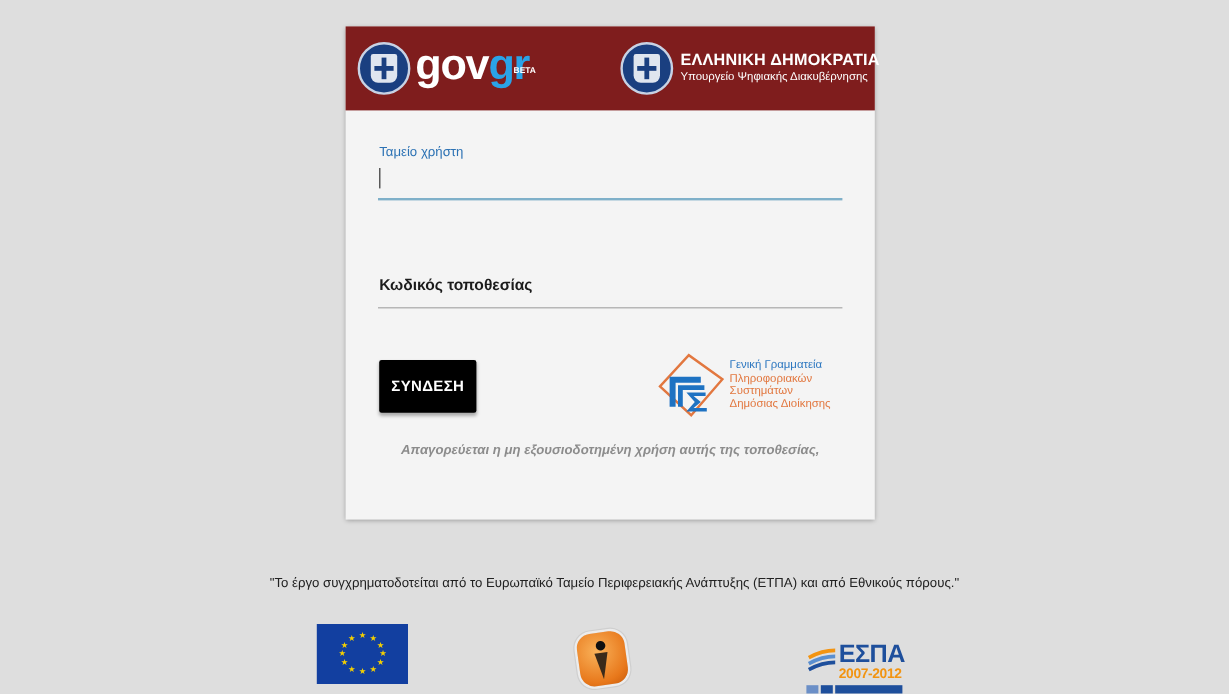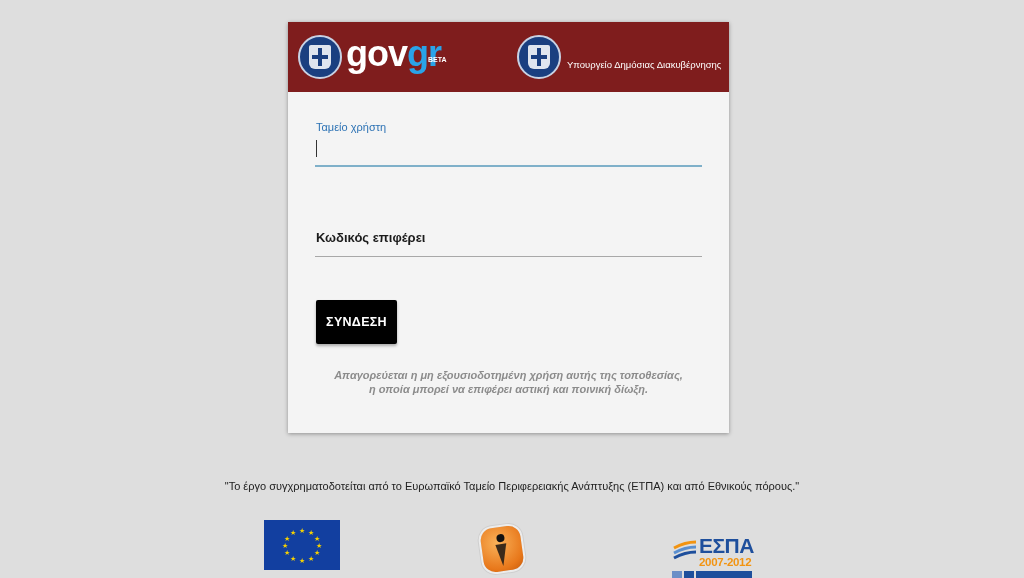--- a/index.html
+++ b/index.html
@@ -115,36 +115,50 @@
 <div class="card">
   <div class="header">
     <div class="emblem" style="left:10px; top:13px;">
         <div class="shield"></div>
       </div>
     <div class="gov-logo"><span>gov</span><span class="gr">gr</span></div>
     <div class="beta">BETA</div>
     <div class="emblem" style="left:229px; top:13px;">
         <div class="shield"></div>
       </div>
-    <div class="gr-sub">Υπουργείο Δημόσιας Διακυβέρνησης</div>
+    <div class="gr-title">ΕΛΛΗΝΙΚΗ ΔΗΜΟΚΡΑΤΙΑ</div>
+    <div class="gr-sub">Υπουργείο Ψηφιακής Διακυβέρνησης</div>
   </div>
 
   <label class="label-user">Ταμείο χρήστη</label>
   <input class="input-user" type="text" placeholder="" style="">
   <div class="caret"></div>
 
-  <label class="label-pass">Κωδικός επιφέρει</label>
+  <label class="label-pass">Κωδικός τοποθεσίας</label>
   <input class="input-pass" type="password" placeholder="" style="">
 
   <button class="login-btn">ΣΥΝΔΕΣΗ</button>
 
+  <div class="gg-logo">
+    <svg width="62" height="58" viewBox="0 0 62 58">
+      <polygon points="4,30 28,4 56,24 30,54" fill="none" stroke="#e2773f" stroke-width="2"></polygon>
+      <path d="M12,22 h26 v5 h-21 v20 h-5 z" fill="#1e72c2"></path>
+      <path d="M19,29 h22 v4 h-18 v14 h-4 z" fill="#1e72c2"></path>
+      <path d="M26,35 h16 v3 h-10 l6,5 l-6,5 h11 v3 h-17 l7,-8 z" fill="#1e72c2"></path>
+    </svg>
+    <div class="gg-text">
+      <div class="l1">Γενική Γραμματεία</div>
+      <div class="l2">Πληροφοριακών</div>
+      <div class="l2">Συστημάτων</div>
+      <div class="l2">Δημόσιας Διοίκησης</div>
+    </div>
+  </div>
 
   <div class="warning">
     <div>Απαγορεύεται η μη εξουσιοδοτημένη χρήση αυτής της τοποθεσίας,</div>
-    <div>η οποία μπορεί να επιφέρει αστική και ποινική δίωξη.</div>
   </div>
 </div>
 
 <div class="funding">"Το έργο συγχρηματοδοτείται από το Ευρωπαϊκό Ταμείο Περιφερειακής Ανάπτυξης (ΕΤΠΑ) και από Εθνικούς πόρους."</div>
 
 <div class="eu-flag">
   <span class="star" style="left:35px;top:7px">★</span>
   <span class="star" style="left:44px;top:9px">★</span>
   <span class="star" style="left:50px;top:15px">★</span>
   <span class="star" style="left:52px;top:22px">★</span>

